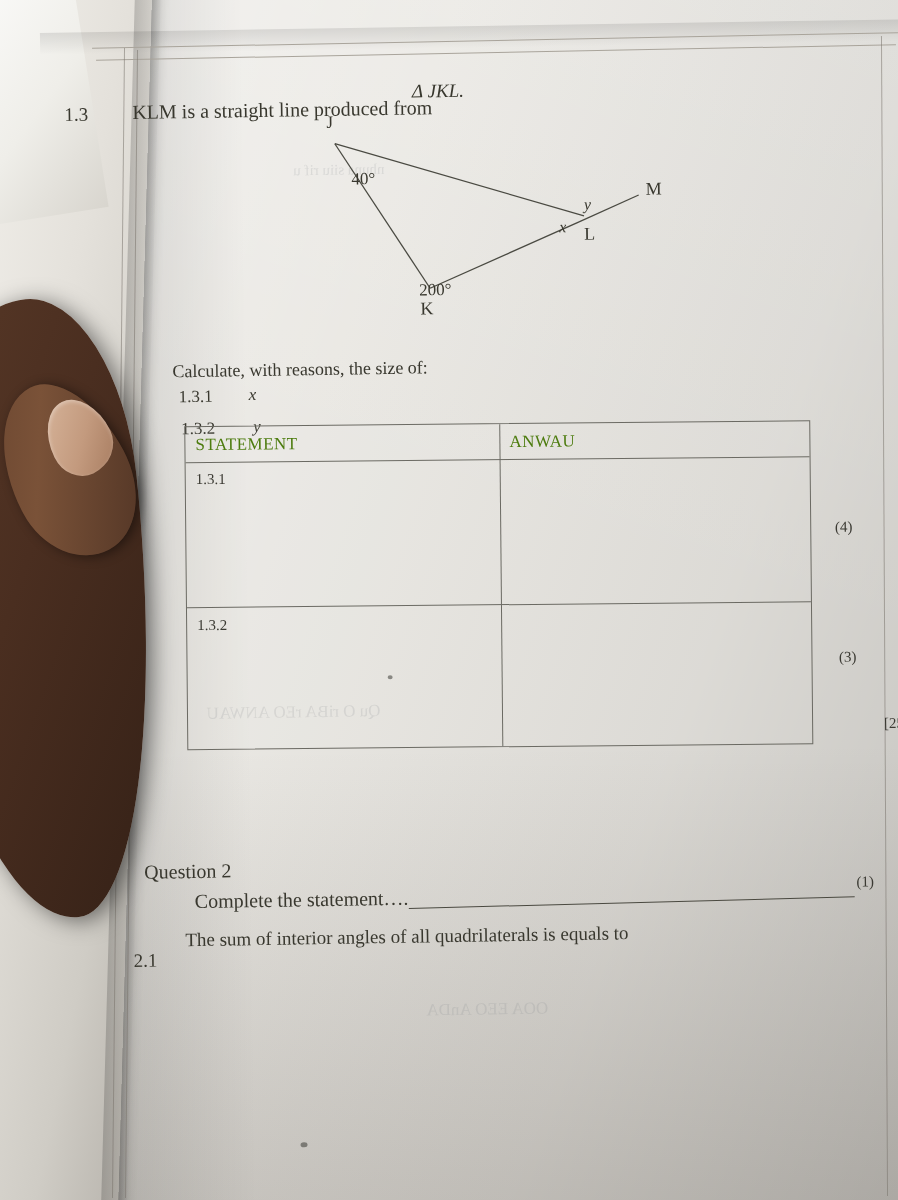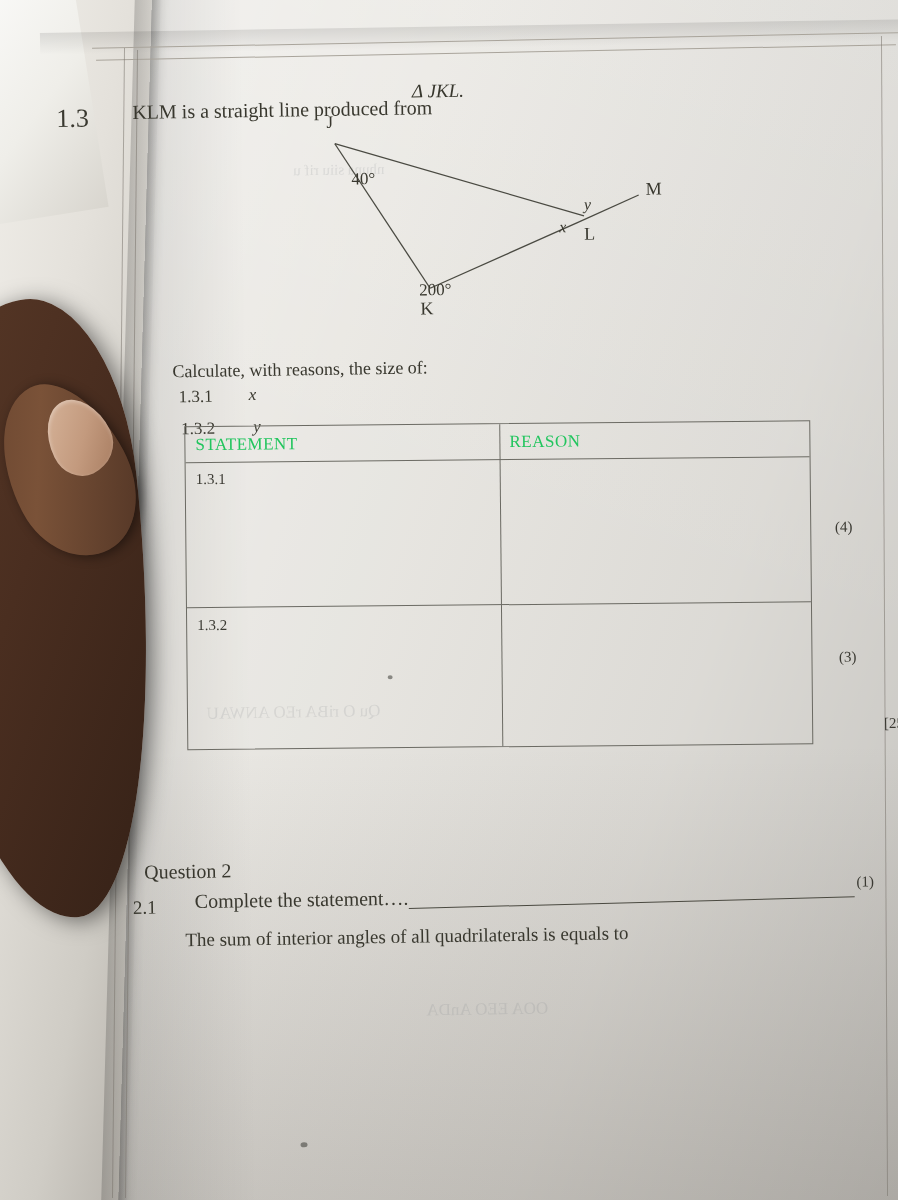--- a/index.html
+++ b/index.html
@@ -182,21 +182,21 @@
   .ans-table .vsep {
     position: absolute;
     top: 0; bottom: 0;
     width: 1px;
     background: #6b6a63;
   }
   .cellhead {
     position: absolute;
     font-size: 17px;
     letter-spacing: 0.5px;
-    color: #22c55e;
+    color: #4d7c0f;
   }
   .cellnum {
     position: absolute;
     font-size: 15px;
     color: #3b3a33;
   }
 
   .marks { font-size: 15px; color: #3b3a33; }
 
   
@@ -246,21 +246,21 @@
   <div class="hand"></div>
   <div class="thumb"></div>
   <div class="nail"></div>
 
   <div class="doc">
 
     <div class="ghost" style="left:300px; top:160px;">nhuna siiu rif u</div>
     <div class="ghost" style="left:205px; top:700px; font-size:17px;">Qu O riBA rEO ANWAU</div>
     <div class="ghost" style="left:420px; top:1000px; font-size:17px;">OOA EEO AnDA</div>
 
-    <div class="t" style="left:64px; top:98px; font-size:26px;">1.3</div>
+    <div class="t" style="left:72px; top:98px; font-size:19px;">1.3</div>
     <div class="t" style="left:140px; top:96px; font-size:20px;">KLM is a straight line produced from</div>
     <div class="t it" style="left:420px; top:80px; font-size:19px;font-style:italic;">Δ JKL.</div>
 
     <div class="diagram">
       <svg width="420" height="230" viewBox="0 0 420 230">
 
         <line x1="42" y1="22" x2="135" y2="168" stroke="#4a4a42" stroke-width="1.3"></line>
 
         <line x1="42" y1="22" x2="290" y2="98" stroke="#4a4a42" stroke-width="1.3"></line>
 
@@ -284,33 +284,33 @@
     <div class="t it" style="left:252px; top:382px; font-size:17px;">x</div>
     <div class="t" style="left:184px; top:415px; font-size:17px;">1.3.2</div>
     <div class="t it" style="left:256px; top:414px; font-size:17px;">y</div>
 
     <div class="ans-table">
       <div class="hrow" style="top:35px;"></div>
       <div class="hrow" style="top:180px;"></div>
       <div class="vsep" style="left:314px;"></div>
 
       <div class="cellhead" style="left:10px; top:8px;">STATEMENT</div>
-      <div class="cellhead" style="left:324px; top:8px;">REASON</div>
+      <div class="cellhead" style="left:324px; top:8px;">ANWAU</div>
 
       <div class="cellnum" style="left:10px; top:44px;">1.3.1</div>
       <div class="cellnum" style="left:10px; top:190px;">1.3.2</div>
       <div class="dot" style="left:200px; top:250px;"></div>
     </div>
 
     <div class="t marks" style="left:836px; top:525px;">(4)</div>
     <div class="t marks" style="left:838px; top:655px;">(3)</div>
     <div class="t marks" style="left:882px; top:722px;">[25]</div>
 
     <div class="t" style="left:140px; top:856px; font-size:20px;">Question 2</div>
-    <div class="t" style="left:128px; top:892px; font-size:19px;">2.1</div>
+    <div class="t" style="left:128px; top:945px; font-size:19px;">2.1</div>
     <div class="t" style="left:190px; top:886px; font-size:20px;">Complete the statement….</div>
     <div class="underline-blank" style="left:404px; top:905px; width:446px; transform:rotate(-0.6deg);"></div>
     <div class="t marks" style="left:852px; top:880px;">(1)</div>
     <div class="t" style="left:180px; top:925px; font-size:19px;">The sum of interior angles of all quadrilaterals is equals to</div>
 
     <div class="dot" style="left:292px; top:1140px; width:7px; height:5px;"></div>
   </div>
 </div>
 
 </body></html>

